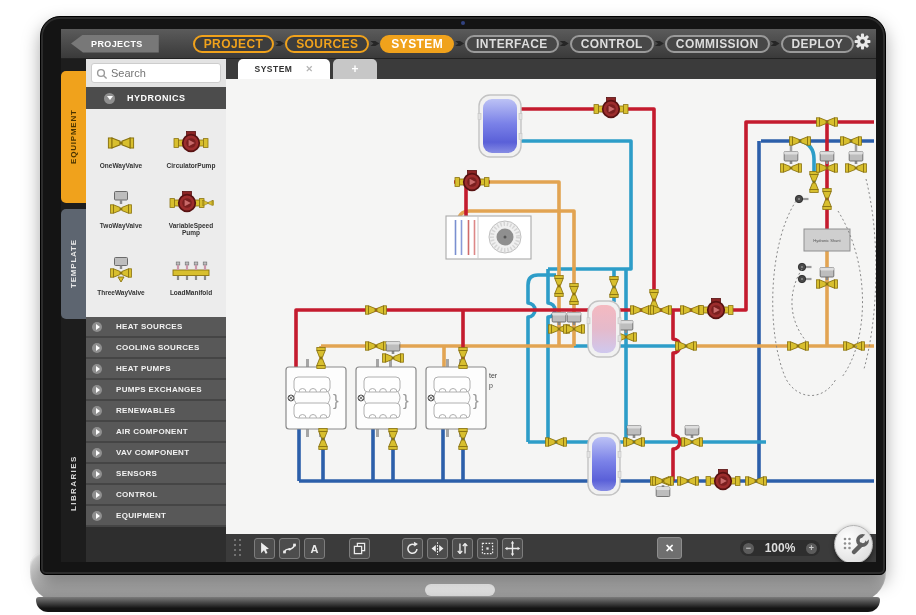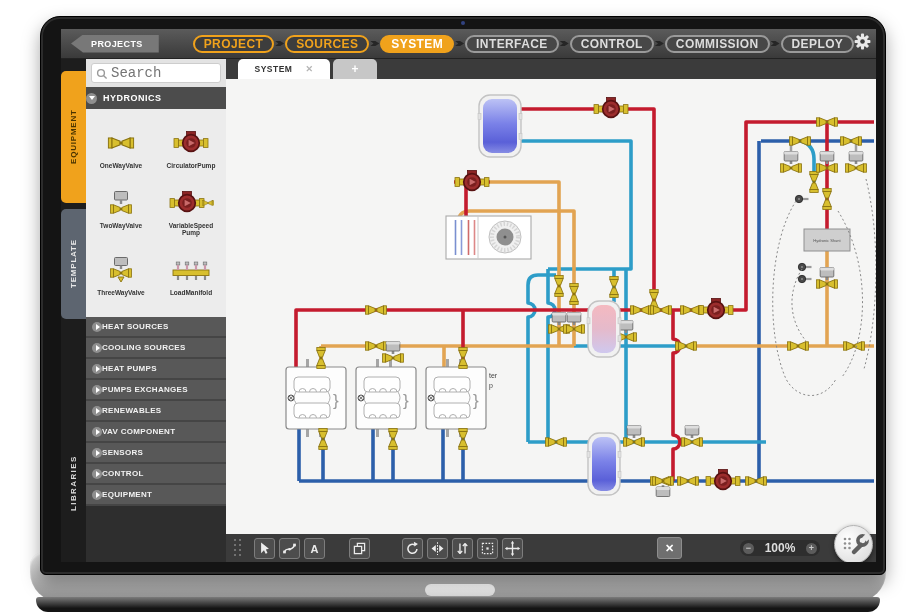--- a/index.html
+++ b/index.html
@@ -28,33 +28,33 @@
 .main-row{display:flex;height:503px}
 
 .rail{width:25px;background:#1d1d1d;position:relative;flex:none}
 .rail-tab{position:absolute;left:0;width:25px;writing-mode:vertical-rl;transform:rotate(180deg);display:flex;align-items:center;justify-content:center;font-size:8px;font-weight:700;letter-spacing:.8px;border-radius:0 5px 5px 0}
 .rail-tab.eq{top:12px;height:132px;background:#f0a21c;color:#4a3400}
 .rail-tab.tp{top:150px;height:110px;background:#5d6570;color:#e8e8e8}
 .rail-lib{position:absolute;left:0;bottom:14px;width:25px;height:130px;writing-mode:vertical-rl;transform:rotate(180deg);display:flex;align-items:center;justify-content:center;color:#ddd;font-size:8px;font-weight:700;letter-spacing:1.4px}
 
 .sidebar{width:140px;background:#3a3a3a;display:flex;flex-direction:column;flex:none}
 .search-row{padding:4px 5px;background:#e3e3e3;position:relative}
-.search-row input{width:100%;height:20px;box-sizing:border-box;border:1px solid #cdcdcd;border-radius:3px;font-size:14px;color:#555;padding:0 4px 0 19px;outline:none;background:#fff;font-family:Liberation Mono, monospace}
+.search-row input{width:100%;height:20px;box-sizing:border-box;border:1px solid #cdcdcd;border-radius:3px;font-size:11px;color:#555;padding:0 4px 0 19px;outline:none;background:#fff;font-family:Liberation Sans, sans-serif}
 .search-ico{position:absolute;left:10px;top:9px}
-.sec-head{height:22px;background:#4c4c4c;color:#fff;font-size:9px;font-weight:700;letter-spacing:.5px;display:flex;align-items:center;gap:6px;padding-left:0;flex:none}
+.sec-head{height:22px;background:#4c4c4c;color:#fff;font-size:9px;font-weight:700;letter-spacing:.5px;display:flex;align-items:center;gap:12px;padding-left:18px;flex:none}
 .chev{width:11px;height:11px;border-radius:50%;background:#8f8f8f;display:flex;align-items:center;justify-content:center;flex:none}
 .chev i{display:block;width:0;height:0}
 .chev.down i{border-left:3.5px solid transparent;border-right:3.5px solid transparent;border-top:4.5px solid #fff}
 .chev.right i{border-top:3.5px solid transparent;border-bottom:3.5px solid transparent;border-left:4.5px solid #fff;margin-left:1px}
 .palette{height:208px;background:#ececec;display:grid;grid-template-columns:1fr 1fr;align-content:space-evenly;justify-items:center;flex:none}
 .pal-item{width:64px;text-align:center;cursor:default}
 .pal-item svg{width:46px;height:26px}
 .pal-label{font-size:6.5px;font-weight:700;color:#333;margin-top:2px}
 .sections{flex:1;display:flex;flex-direction:column;background:#2e2e2e}
-.sec-row{height:19px;background:#585858;border-bottom:2px solid #454545;display:flex;align-items:center;gap:0;padding-left:6px;color:#f2f2f2;font-size:8px;font-weight:700;letter-spacing:.3px;flex:none}
+.sec-row{height:19px;background:#585858;border-bottom:2px solid #454545;display:flex;align-items:center;gap:14px;padding-left:6px;color:#f2f2f2;font-size:8px;font-weight:700;letter-spacing:.3px;flex:none}
 .sec-row .chev{width:10px;height:10px}
 
 .canvas-col{width:650px;display:flex;flex-direction:column;background:#3b3b3b;flex:none}
 .tabstrip{height:20px;display:flex;align-items:flex-end;padding-left:12px;background:#3b3b3b;flex:none}
 .tab{height:20px;display:flex;align-items:center;justify-content:center;border-radius:5px 5px 0 0}
 .tab.system{width:92px;background:#fff;font-size:8.5px;font-weight:700;color:#333;letter-spacing:.5px;gap:13px}
 .tab-close{color:#b5b5b5;font-size:9px;font-weight:700}
 .tab.add{width:44px;background:#c7c7c7;margin-left:3px;color:#fff;font-size:12px;font-weight:700}
 .canvas-area{height:455px;background:#f5f5f4;position:relative;flex:none}
 .canvas-area svg{position:absolute;inset:0}
@@ -252,20 +252,26 @@
                 <span class="chev right">
                   <i></i>
                 </span>
                 <span>PUMPS EXCHANGES</span>
               </div>
               <div class="sec-row">
                 <span class="chev right">
                   <i></i>
                 </span>
                 <span>RENEWABLES</span>
+              </div>
+              <div class="sec-row">
+                <span class="chev right">
+                  <i></i>
+                </span>
+                <span>AIR COMPONENT</span>
               </div>
               <div class="sec-row">
                 <span class="chev right">
                   <i></i>
                 </span>
                 <span>VAV COMPONENT</span>
               </div>
               <div class="sec-row">
                 <span class="chev right">
                   <i></i>

